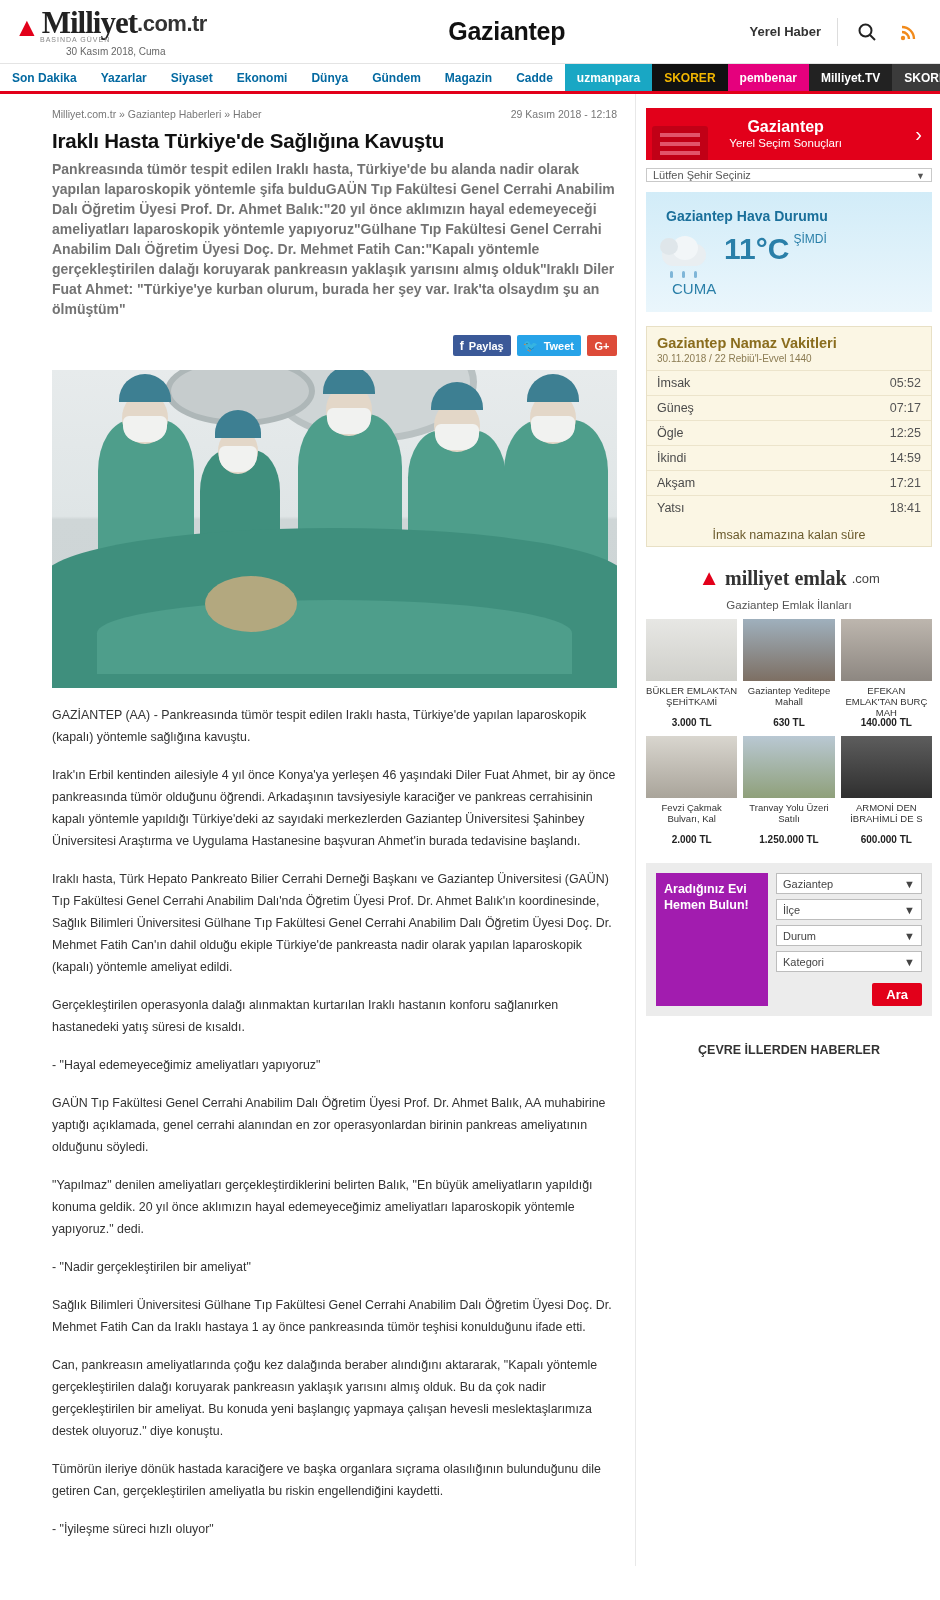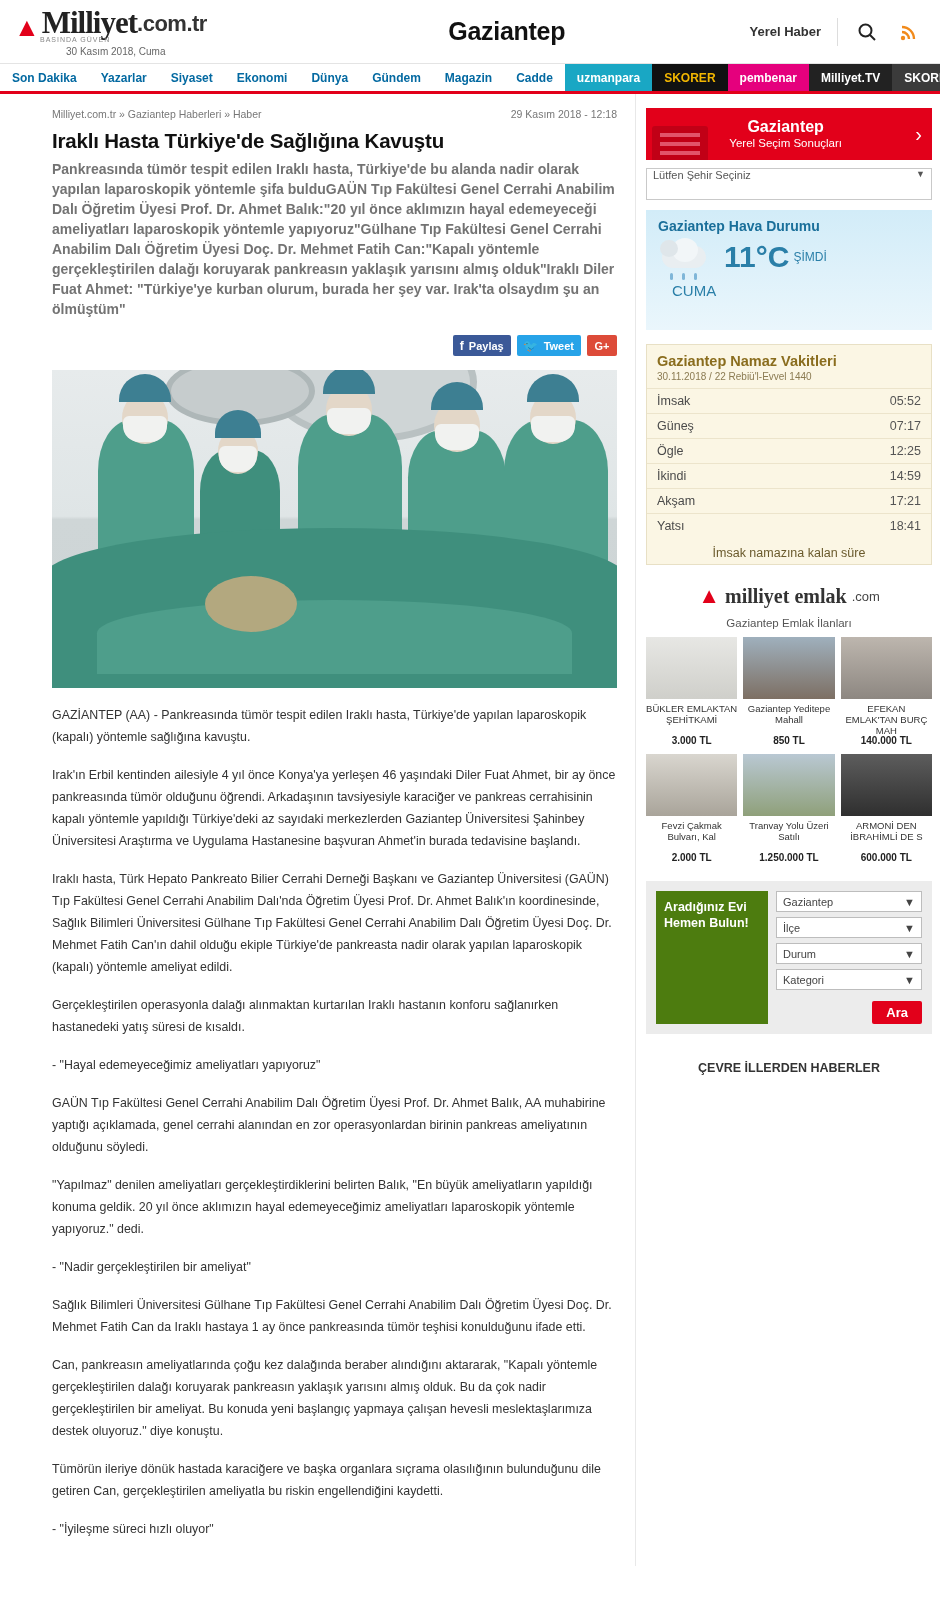--- a/index.html
+++ b/index.html
@@ -132,33 +132,33 @@
     padding:0 10px; position:relative; overflow:hidden;
   }
   .promo .bld { position:absolute; left:6px; bottom:0; width:56px; height:34px; background:#c10016; border-radius:3px 3px 0 0;}
   .promo .bld:after{content:"";position:absolute;left:8px;top:7px;width:40px;height:4px;background:#e2546a;box-shadow:0 9px 0 #e2546a,0 18px 0 #e2546a;}
   .promo-text { flex:1; text-align:center; }
   .promo-t1 { font-size:16px; font-weight:bold; line-height:18px;}
   .promo-t2 { font-size:11.5px; line-height:14px;}
   .promo .chev { font-size:20px; }
 
   .select-box {
-    margin-top:8px; height:32px; border:1px solid #c9c9c9; background:#fff;
-    display:flex; align-items:flex-start; justify-content:space-between;
+    margin-top:8px; height:14px; border:1px solid #c9c9c9; background:#fff;
+    display:flex; align-items:flex-end; justify-content:space-between;
     padding:0 6px; font-size:11px; color:#555;
   }
   .select-box .car { font-size:9px; color:#555;}
 
   .weather {
     margin-top:10px; height:120px;
     background:linear-gradient(#d2ecf8, #eaf6fc);
     padding:8px 12px; position:relative;
   }
-  .weather h3 { margin:0; font-size:14px; color:#1a6f9a; font-weight:bold;}
-  .w-row { display:flex; align-items:center; }
+  .weather h3 { margin:8px; font-size:14px; color:#1a6f9a; font-weight:bold;}
+  .w-row { display:flex; }
   .cloud-ic { width:62px; height:46px; position:relative; }
   .cloud-ic .c1{position:absolute;left:4px;top:12px;width:44px;height:22px;background:#e9eef1;border-radius:11px;}
   .cloud-ic .c2{position:absolute;left:14px;top:4px;width:26px;height:24px;background:#f2f6f8;border-radius:50%;}
   .cloud-ic .c3{position:absolute;left:2px;top:6px;width:18px;height:17px;background:#dfe6ea;border-radius:50%;}
   .cloud-ic .d{position:absolute;width:3px;height:7px;background:#7fb6d8;border-radius:2px;bottom:0;}
   .temp { font-size:30px; font-weight:bold; color:#2a7fa8; margin-left:4px;}
   .simdi { font-size:12px; color:#2a7fa8; margin-left:4px; }
   .cuma { font-size:15px; color:#2a7fa8; margin-left:14px; margin-top:2px;}
 
   .prayer { margin-top:14px; background:#fbf6e4; border:1px solid #e8e0c5; }
@@ -176,21 +176,21 @@
   .em-t { font-family:"Liberation Serif", serif; font-weight:bold; font-size:20px; color:#333;}
   .em-c { font-size:13px; color:#444;}
   .emlak-sub { font-size:11.5px; color:#555; margin-top:8px;}
   .cards { display:flex; gap:6px; margin-top:8px; }
   .card { width:92px; }
   .card .img { height:62px; background:#cfd3d6; }
   .card .t { font-size:9.5px; line-height:11px; color:#333; margin-top:4px; height:32px; overflow:hidden;}
   .card .p { font-size:10px; font-weight:bold; color:#222; }
 
   .searchbox { margin-top:18px; background:#ececec; padding:10px; display:flex; gap:8px; }
-  .sb-left { width:112px; background:#4d7c0f; color:#fff; font-size:12.5px; font-weight:bold; padding:8px; line-height:16px;}
+  .sb-left { width:112px; background:#a21caf; color:#fff; font-size:12.5px; font-weight:bold; padding:8px; line-height:16px;}
   .sb-right { flex:1; }
   .sb-sel { height:21px; border:1px solid #bdbdbd; background:#fff; display:flex; align-items:center; justify-content:space-between; padding:0 6px; font-size:11px; color:#444; margin-bottom:5px;}
   .ara-btn { margin-top:6px; float:right; background:#e2001a; color:#fff; font-size:13px; font-weight:bold; padding:4px 14px; border:none; border-radius:2px; cursor:pointer;}
   .cevre { clear:both; text-align:center; padding-top:26px; font-size:12.5px; font-weight:bold; color:#333; line-height:16px;}
 </style>
 </head>
 <body>
 
 <div class="page">
 
@@ -398,21 +398,21 @@
 
         <div class="cards">
           <div class="card">
             <div class="img" style="background:linear-gradient(#e7e7e4,#cfcfca);"></div>
             <div class="t">BÜKLER EMLAKTAN ŞEHİTKAMİ</div>
             <div class="p">3.000 TL</div>
           </div>
           <div class="card">
             <div class="img" style="background:linear-gradient(#9fb0bd,#7d6f63);"></div>
             <div class="t">Gaziantep Yeditepe Mahall</div>
-            <div class="p">850 TL</div>
+            <div class="p">630 TL</div>
           </div>
           <div class="card">
             <div class="img" style="background:linear-gradient(#bdb6ae,#8d8781);"></div>
             <div class="t">EFEKAN EMLAK'TAN BURÇ MAH</div>
             <div class="p">140.000 TL</div>
           </div>
         </div>
 
         <div class="cards">
           <div class="card">

